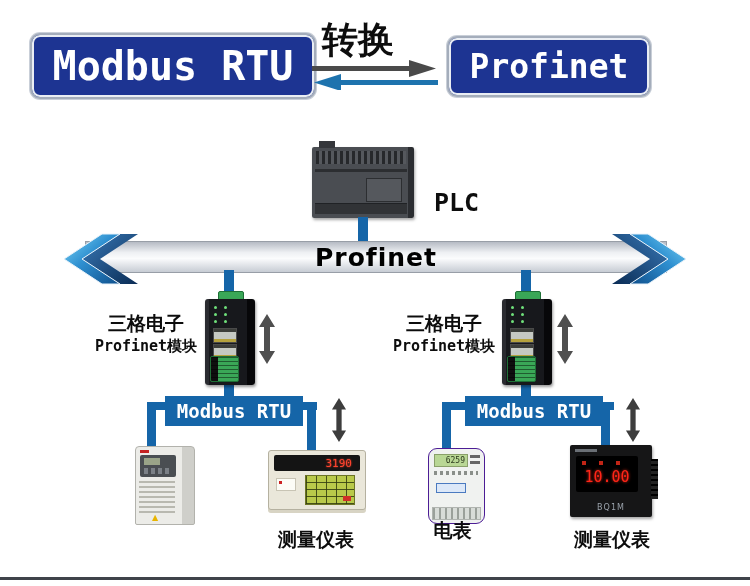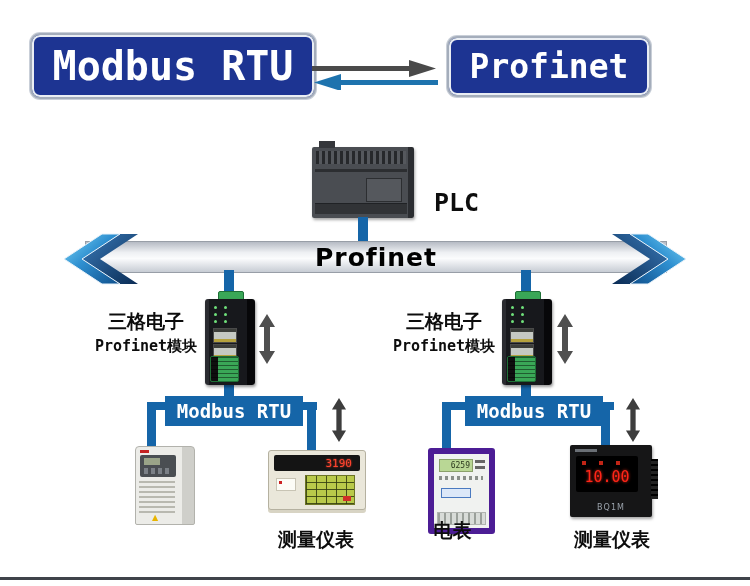--- a/index.html
+++ b/index.html
@@ -51,21 +51,21 @@
   .m-port{position:absolute;left:8px;width:22px;height:13px;background:#c5c9c3;
        border:1px solid #4a4a4a;box-shadow:inset 0 3px 0 #3c3e3a, inset 0 -3px 0 #b5a23e;}
   .m-port.p1{top:29px;} .m-port.p2{top:45px;}
   .m-botterm{position:absolute;left:5px;bottom:3px;width:27px;height:24px;border-radius:2px;
        background:linear-gradient(90deg,#0f0f0f 0 7px,#3aa757 7px);
        background-color:#3aa757;border:1px solid #1e6f36;
        box-shadow:inset 0 0 0 0 transparent;}
   .m-botterm:after{content:"";position:absolute;inset:0;
        background:repeating-linear-gradient(180deg,rgba(0,0,0,.45) 0 1px,transparent 1px 4px);}
   .mod-label{position:absolute;width:112px;text-align:center;color:#0d0d0d;font-weight:bold;}
-  .mod-label .l1{font-size:19px;line-height:1.25;font-family:Liberation Mono, monospace;}
+  .mod-label .l1{font-size:19px;line-height:1.25;}
   .mod-label .l2{font-size:15px;font-family:"DejaVu Sans Mono","Liberation Mono",monospace;
        font-weight:bold;line-height:1.4;white-space:nowrap;}
   .updown{position:absolute;}
   
   .mbar{position:absolute;width:138px;height:30px;background:#1565a8;color:#fff;
        display:flex;align-items:center;justify-content:center;font-weight:bold;font-size:19px;
        font-family:"DejaVu Sans Mono","Liberation Mono",monospace;letter-spacing:0px;}
   .elbow{position:absolute;background:#1565a8;}
   
   .dev-label{position:absolute;font-size:19px;font-weight:bold;color:#0d0d0d;text-align:center;}
@@ -87,21 +87,21 @@
        text-shadow:0 0 2px rgba(255,70,40,.9);box-sizing:border-box;}
   .weigh-label{position:absolute;left:7px;top:27px;width:18px;height:11px;background:#fcfcf6;
        border:1px solid #c8c4b4;}
   .weigh-label i{position:absolute;left:2px;top:2px;width:3px;height:3px;background:#c22;}
   .weigh-keys{position:absolute;left:36px;top:24px;width:48px;height:28px;background:#b9c94a;
        background-image:repeating-linear-gradient(0deg,rgba(50,60,15,.85) 0 1px,transparent 1px 7px),
                         repeating-linear-gradient(90deg,rgba(50,60,15,.85) 0 1px,transparent 1px 10px);
        border:1px solid #6c7426;}
   .weigh-redkey{position:absolute;right:3px;bottom:3px;width:8px;height:5px;background:#d03028;}
   .emeter{position:absolute;left:428px;top:448px;width:55px;height:74px;background:#f0f2f0;
-       border:6px solid #4c1d95;border-radius:3px;}
+       border:1px solid #4c1d95;border-radius:9px;}
   .emeter-lcd{position:absolute;left:5px;top:5px;width:34px;height:13px;background:#b9d795;
        border:1px solid #8aa06a;display:flex;align-items:center;justify-content:flex-end;
        font-family:"DejaVu Sans Mono",monospace;font-size:8px;color:#2c3a1e;padding-right:2px;
        box-sizing:border-box;}
   .emeter-btns{position:absolute;right:4px;top:6px;width:10px;height:12px;
        background:repeating-linear-gradient(180deg,#666 0 3px,transparent 3px 6px);}
   .emeter-row{position:absolute;left:5px;top:22px;width:44px;height:4px;
        background:repeating-linear-gradient(90deg,#8a8f8a 0 3px,transparent 3px 6px);}
   .emeter-tag{position:absolute;left:7px;top:34px;width:28px;height:8px;background:#dce8f8;
        border:1px solid #4a7ac0;}
@@ -137,20 +137,21 @@
         <stop offset="1" stop-color="#0f4f8c"></stop>
       </linearGradient>
       <linearGradient id="chevBack" x1="0" y1="0" x2="1" y2="1">
         <stop offset="0" stop-color="#3a7ab8"></stop>
           <stop offset="1" stop-color="#0a2c55"></stop>
       </linearGradient>
     </defs>
   </svg>
 
   <div class="banner left">Modbus RTU</div>
+  <div class="convert-label">转换</div>
   <svg class="arrows-svg" width="130" height="34" viewBox="0 0 130 34">
     <path d="M2 10 H99 V4 L126 12.5 L99 21 V15 H2 Z" fill="#4a4a4a"></path>
     <path d="M128 24 H31 V18 L4 26.5 L31 35 V29 H128 Z" fill="#1e73ae"></path>
   </svg>
   <div class="banner rightb">Profinet</div>
 
   <div class="plc">
     <div class="plc-tab"></div>
     <div class="plc-vents"></div>
     <div class="plc-mid"></div>

